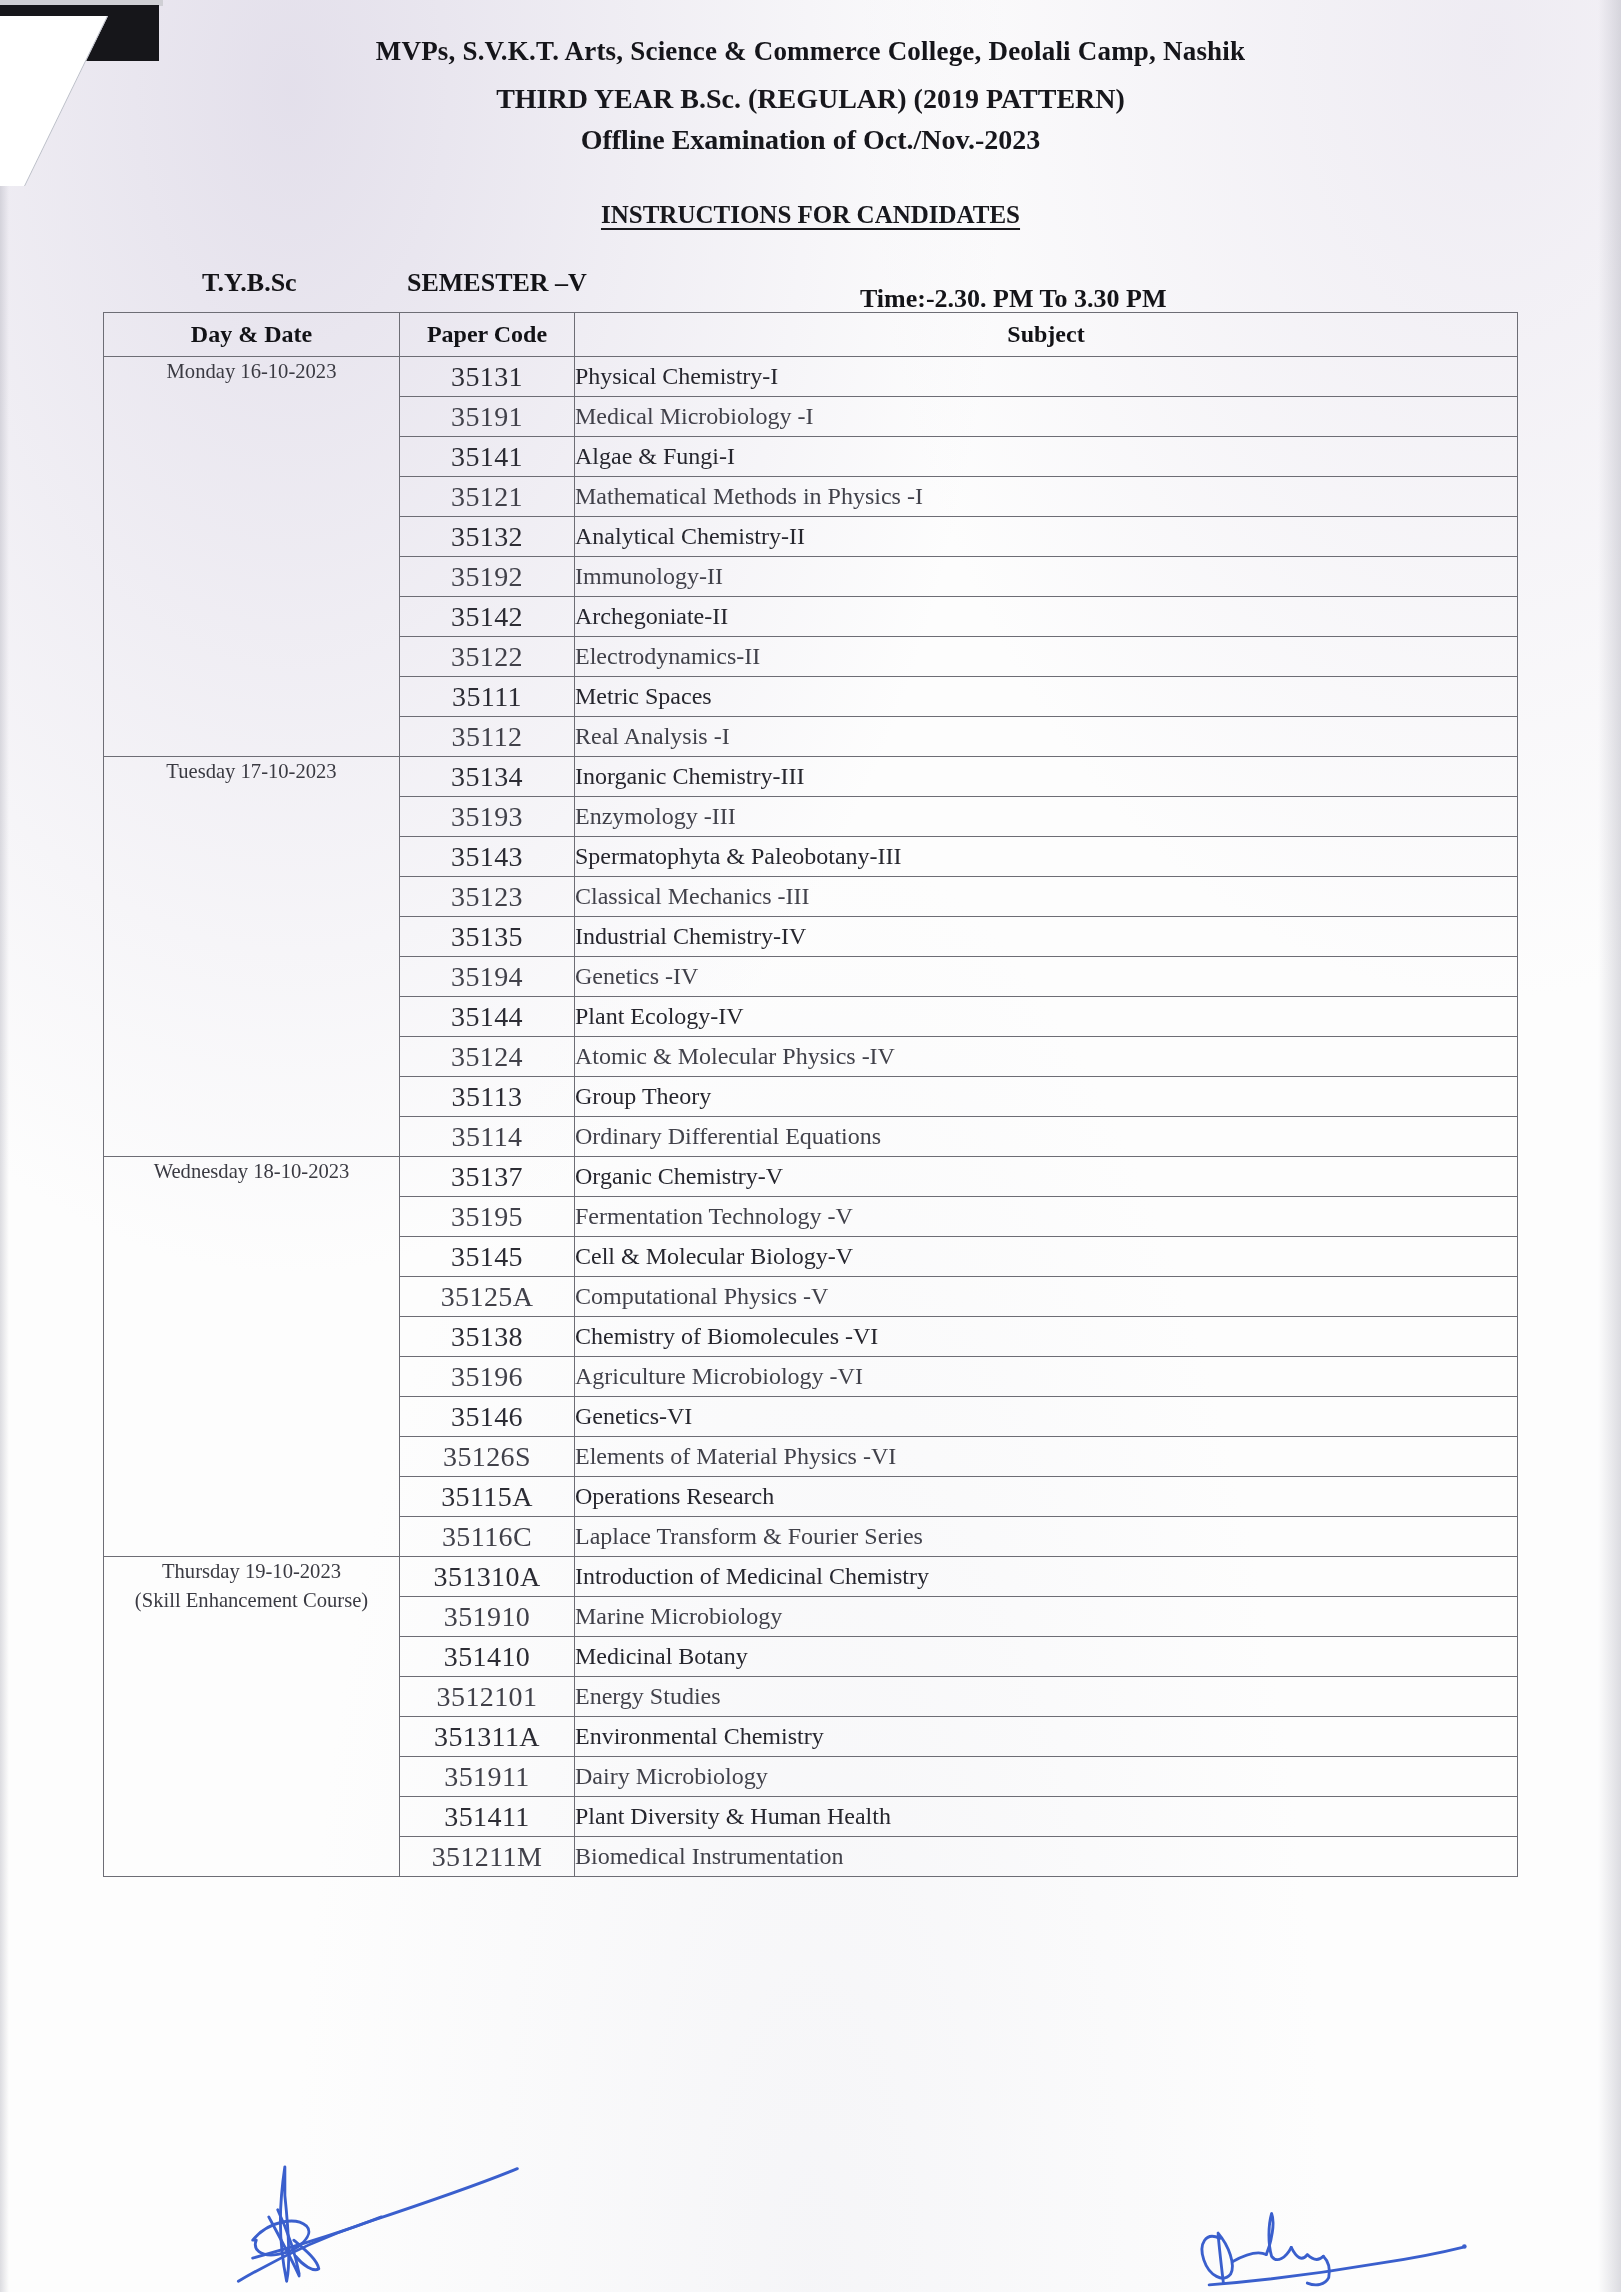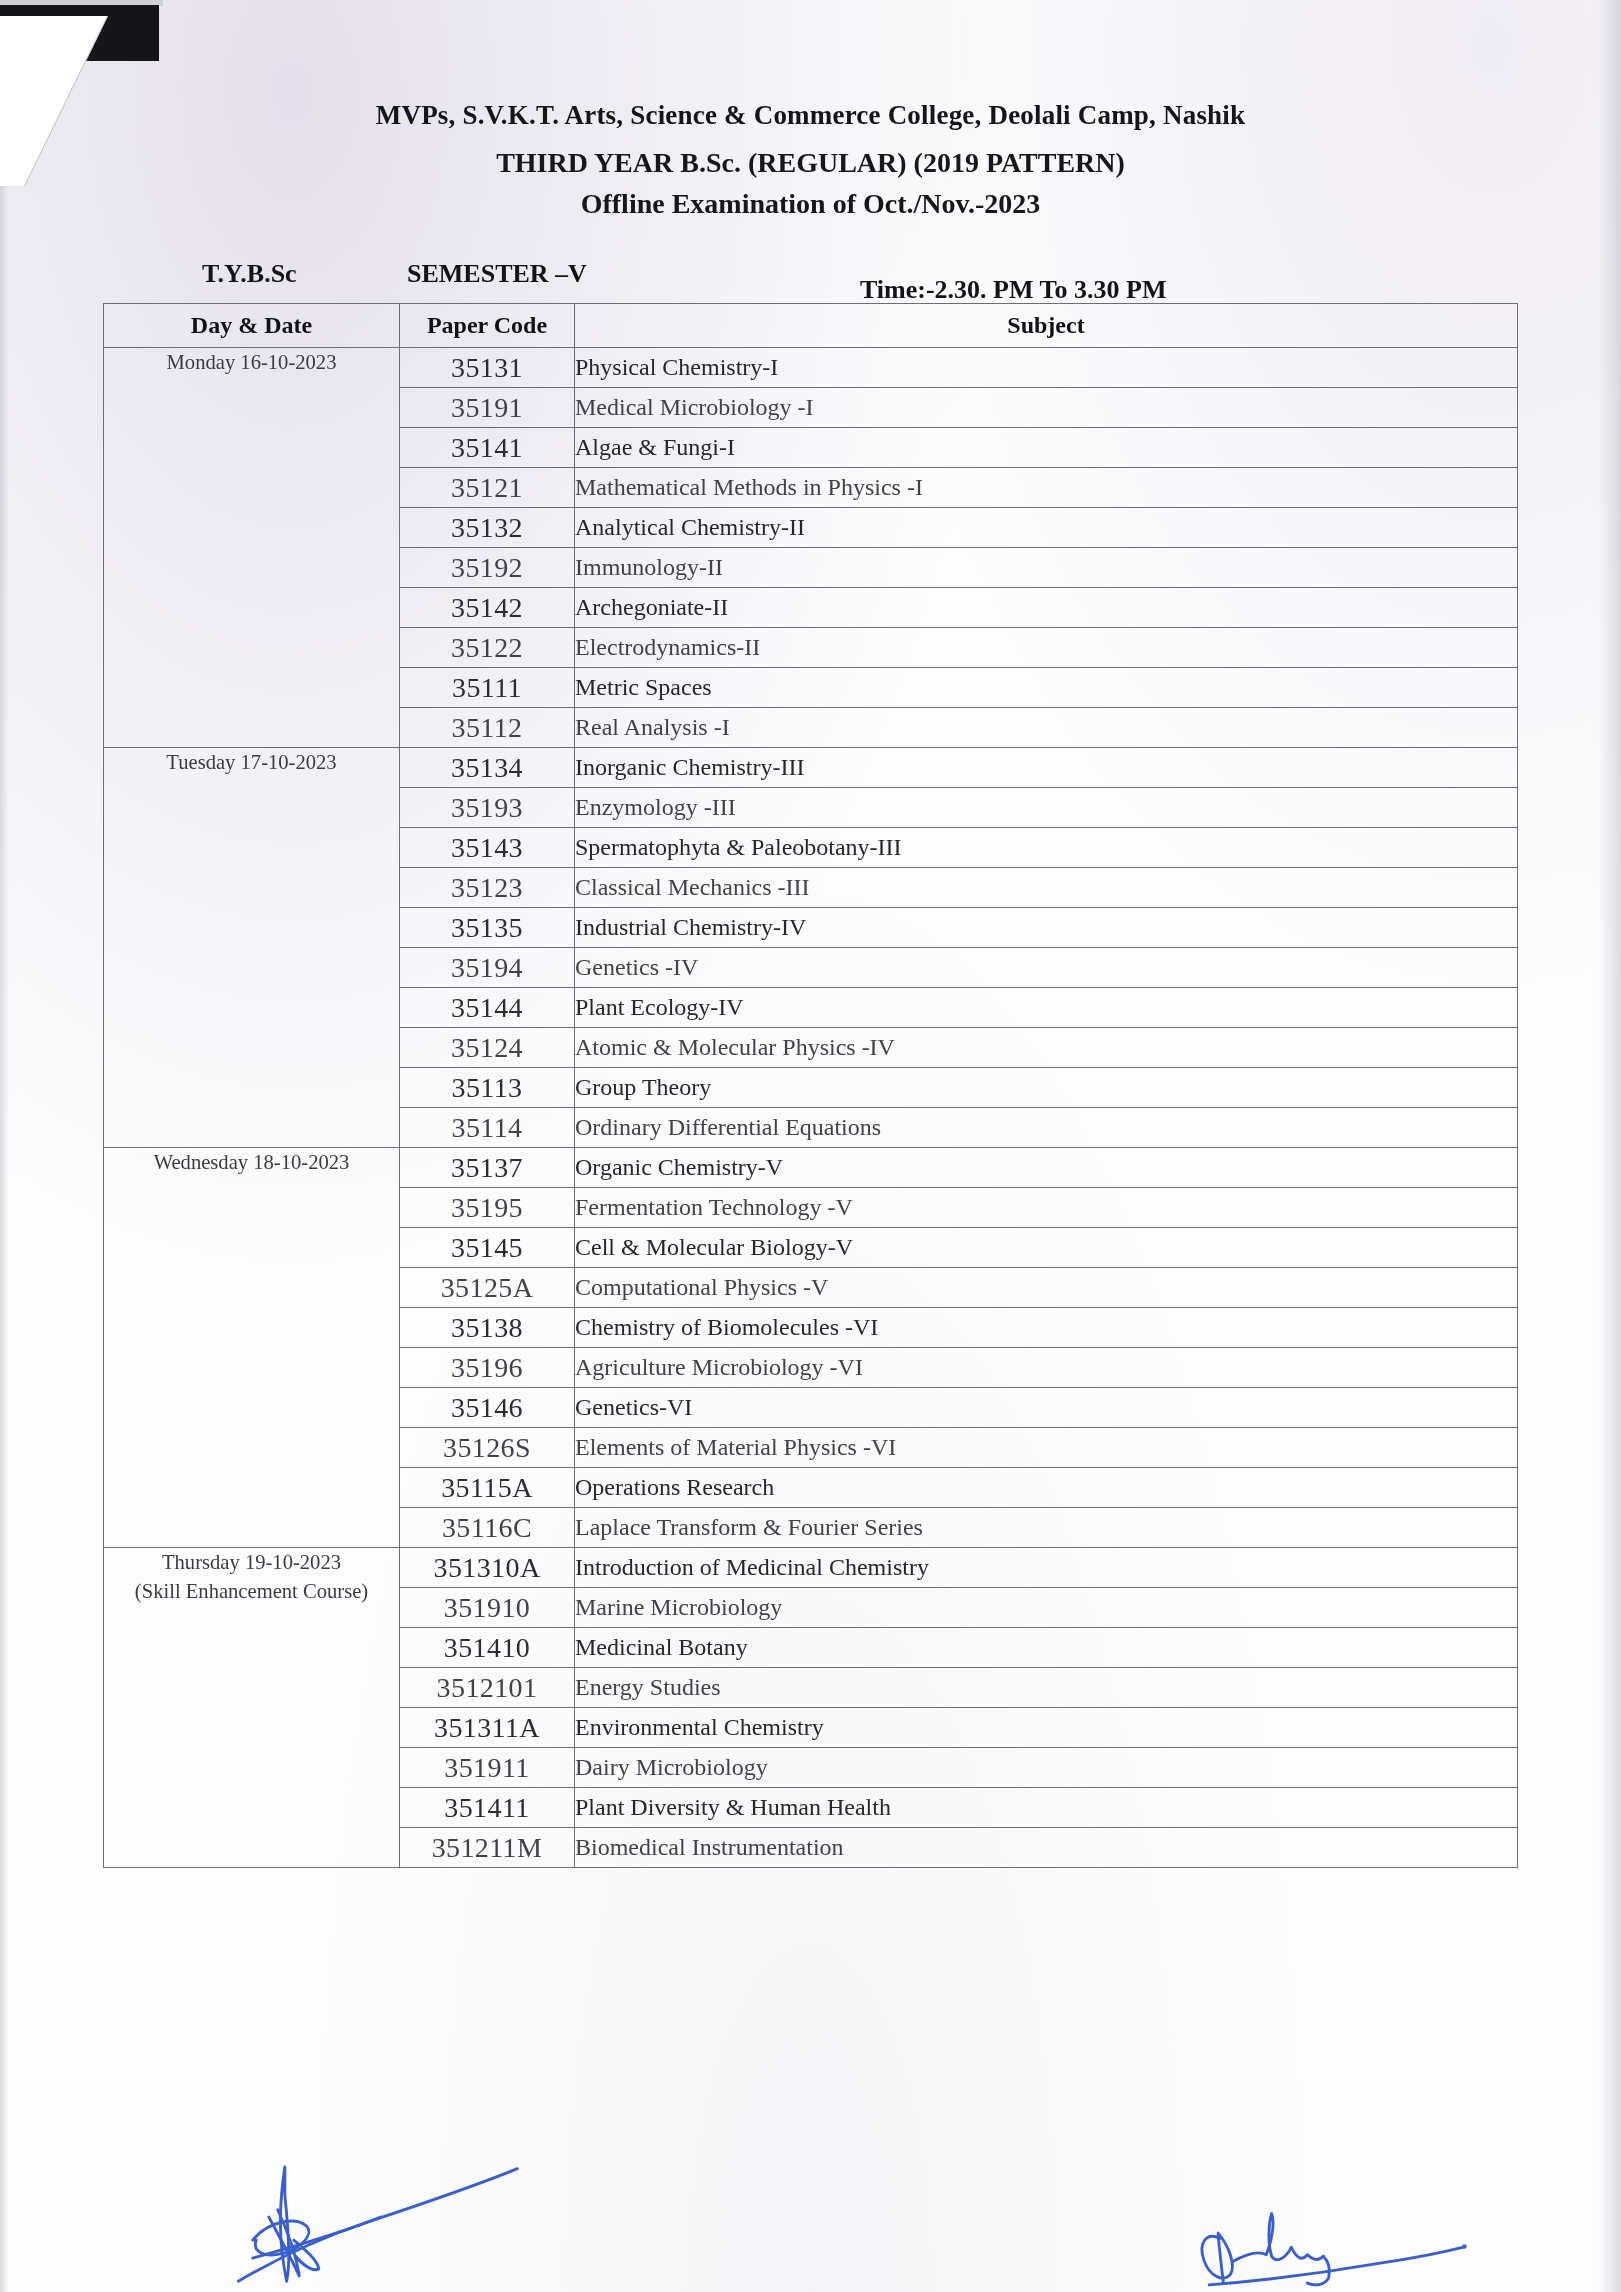--- a/index.html
+++ b/index.html
@@ -61,21 +61,21 @@
   }
   .edge-shadow-right {
     position: absolute;
     right: 0; top: 0; width: 23px; height: 2293px;
     background: linear-gradient(270deg, rgba(186,186,196,0.5), rgba(255,255,255,0));
   }
 
   
   .header {
     position: relative;
-    padding-top: 100px;
+    padding-top: 36px;
     text-align: center;
   }
   .line-college {
     font-size: 27px;
     font-weight: bold;
     letter-spacing: 0.2px;
     color: #15151a;
   }
   .line-title {
     font-size: 39px;
@@ -191,20 +191,21 @@
   <div class="edge-shadow-left"></div>
   <div class="edge-shadow-right"></div>
   <div class="scan-bar-line"></div>
   <div class="scan-bar"></div>
   <div class="corner-fold"></div>
 
   <div class="header">
     <div class="line-college">MVPs, S.V.K.T. Arts, Science &amp; Commerce College, Deolali Camp, Nashik</div>
     <div class="line-year">THIRD YEAR B.Sc. (REGULAR) (2019 PATTERN)</div>
     <div class="line-offline">Offline Examination of Oct./Nov.-2023</div>
+    <div class="line-instructions">INSTRUCTIONS FOR CANDIDATES</div>
   </div>
 
   <div class="meta-row">
     <span class="meta-course">T.Y.B.Sc</span>
     <span class="meta-sem">SEMESTER –V</span>
     <span class="meta-time">Time:-2.30. PM To 3.30 PM</span>
   </div>
 
   <div class="tt-wrap">
     <table class="tt">

